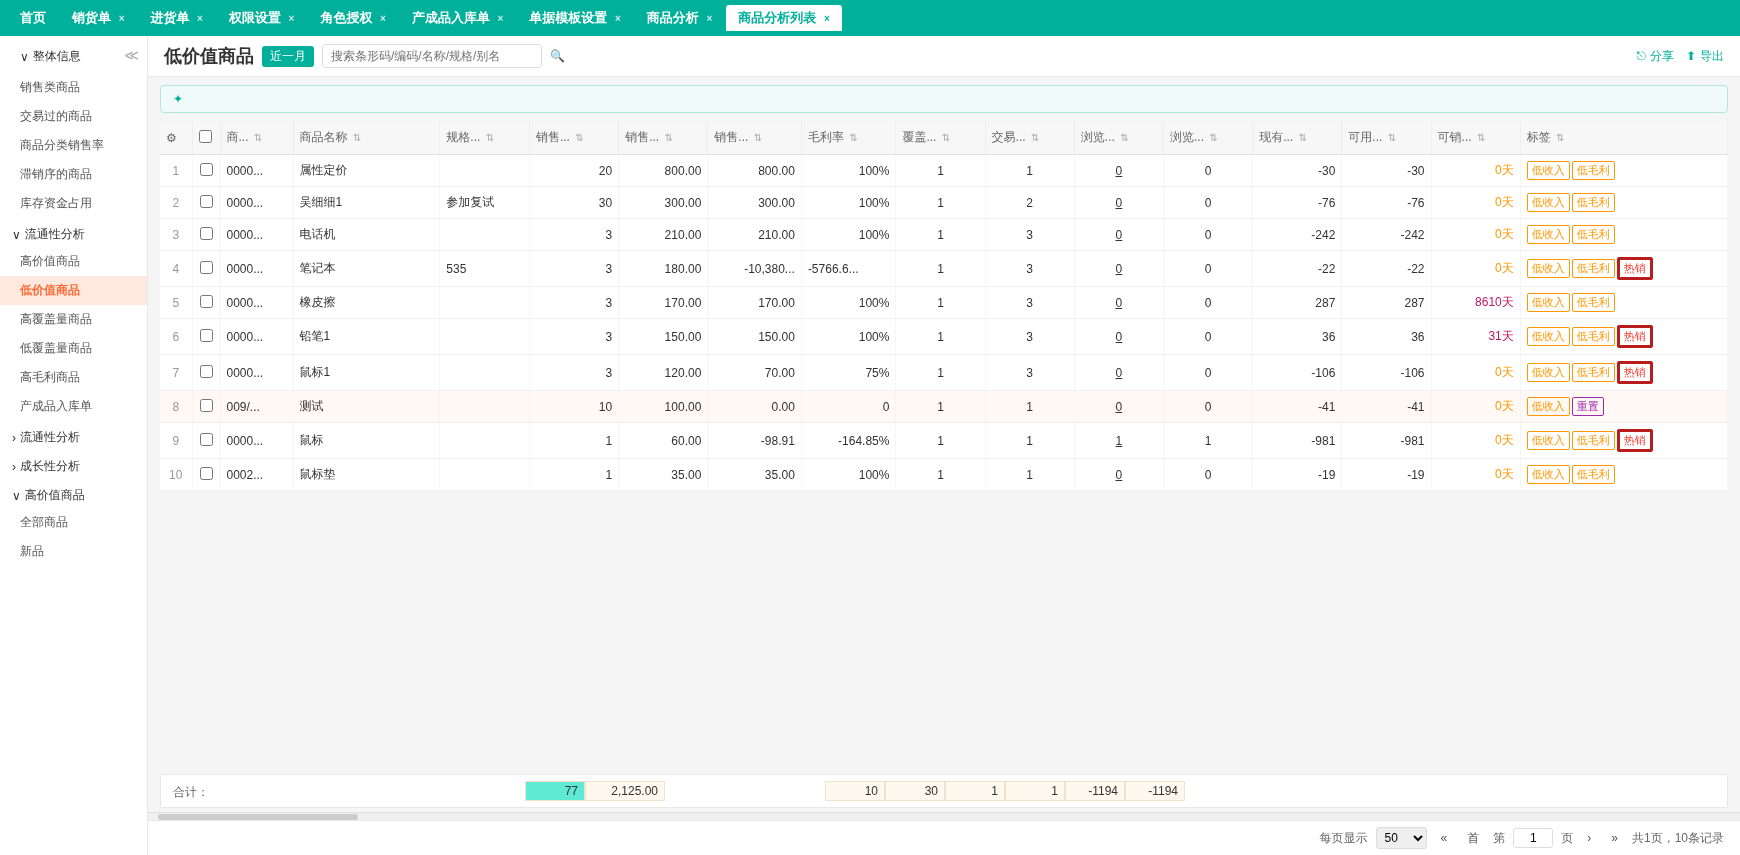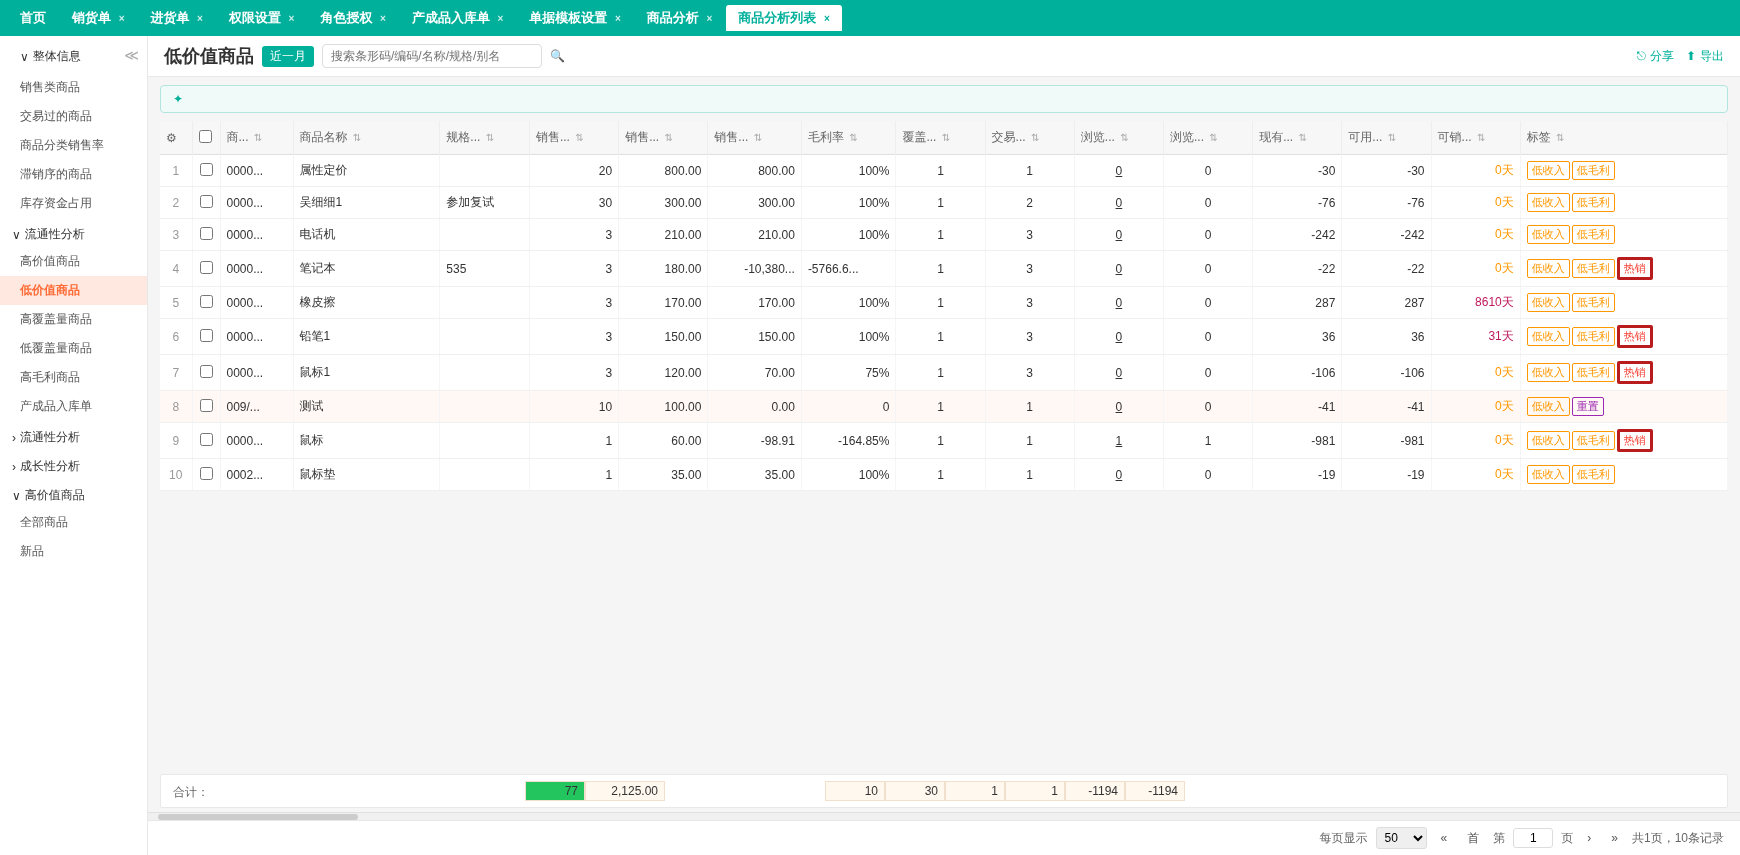--- a/index.html
+++ b/index.html
@@ -527,21 +527,21 @@
       </table>
     </div>
 
     <div style="padding: 0 12px 4px; background:#f5f5f5;">
       <div style="background:#fff; border:1px solid #e8e8e8; border-radius:2px; padding:6px 12px; display:flex; align-items:flex-end; gap:0;">
         <span style="color:#666; font-size:12px; margin-right:16px;">合计：</span>
         <div style="display:flex; flex:1; gap:0;">
           <div style="min-width:120px;"></div>
           <div style="min-width:100px;"></div>
           <div style="min-width:80px;"></div>
-          <div style="min-width:60px; background:#22c55e; border:1px solid #f0e0cc; padding:2px 6px; font-size:12px; text-align:right;">77</div>
+          <div style="min-width:60px; background:#5eead4; border:1px solid #f0e0cc; padding:2px 6px; font-size:12px; text-align:right;">77</div>
           <div style="min-width:80px; background:#fff8ee; border:1px solid #f0e0cc; padding:2px 6px; font-size:12px; text-align:right;">2,125.00</div>
           <div style="min-width:80px;"></div>
           <div style="min-width:80px;"></div>
           <div style="min-width:60px; background:#fff8ee; border:1px solid #f0e0cc; padding:2px 6px; font-size:12px; text-align:right;">10</div>
           <div style="min-width:60px; background:#fff8ee; border:1px solid #f0e0cc; padding:2px 6px; font-size:12px; text-align:right;">30</div>
           <div style="min-width:60px; background:#fff8ee; border:1px solid #f0e0cc; padding:2px 6px; font-size:12px; text-align:right;">1</div>
           <div style="min-width:60px; background:#fff8ee; border:1px solid #f0e0cc; padding:2px 6px; font-size:12px; text-align:right;">1</div>
           <div style="min-width:60px; background:#fff8ee; border:1px solid #f0e0cc; padding:2px 6px; font-size:12px; text-align:right;">-1194</div>
           <div style="min-width:60px; background:#fff8ee; border:1px solid #f0e0cc; padding:2px 6px; font-size:12px; text-align:right;">-1194</div>
         </div>

